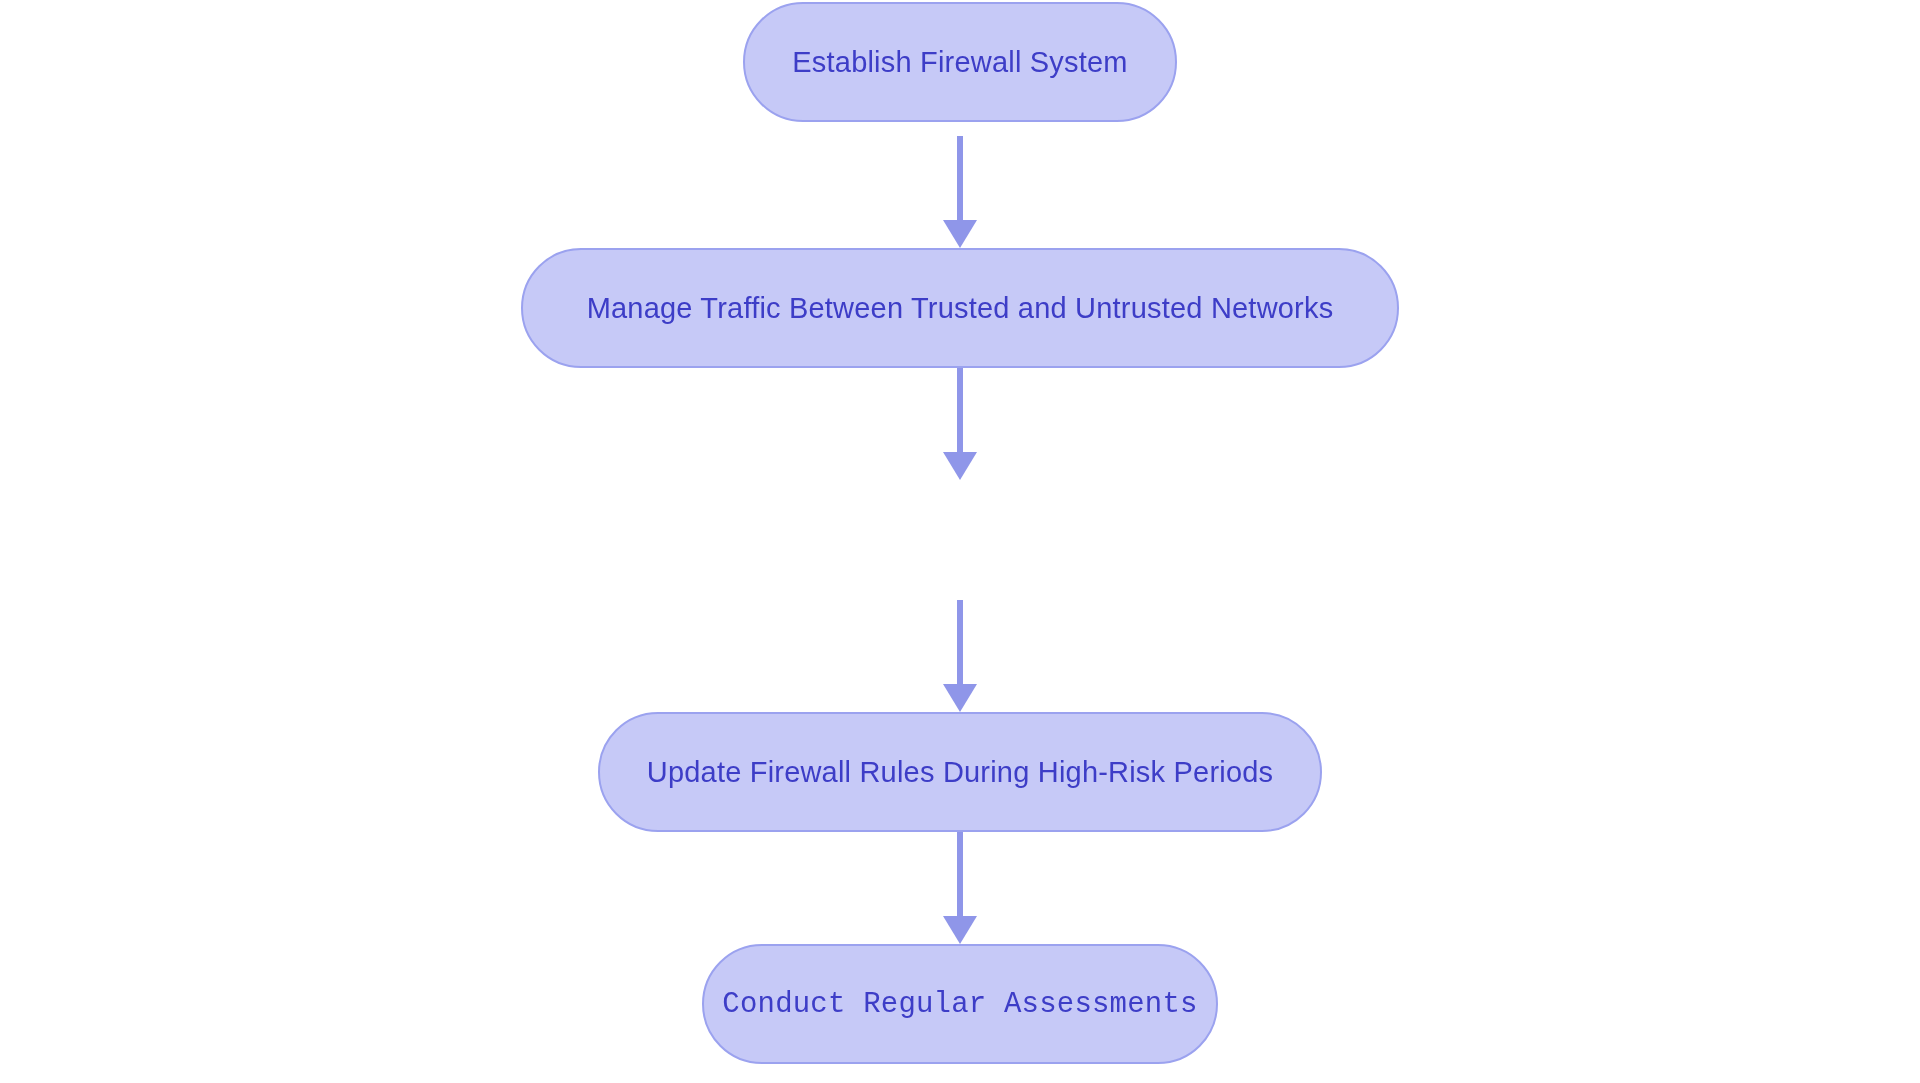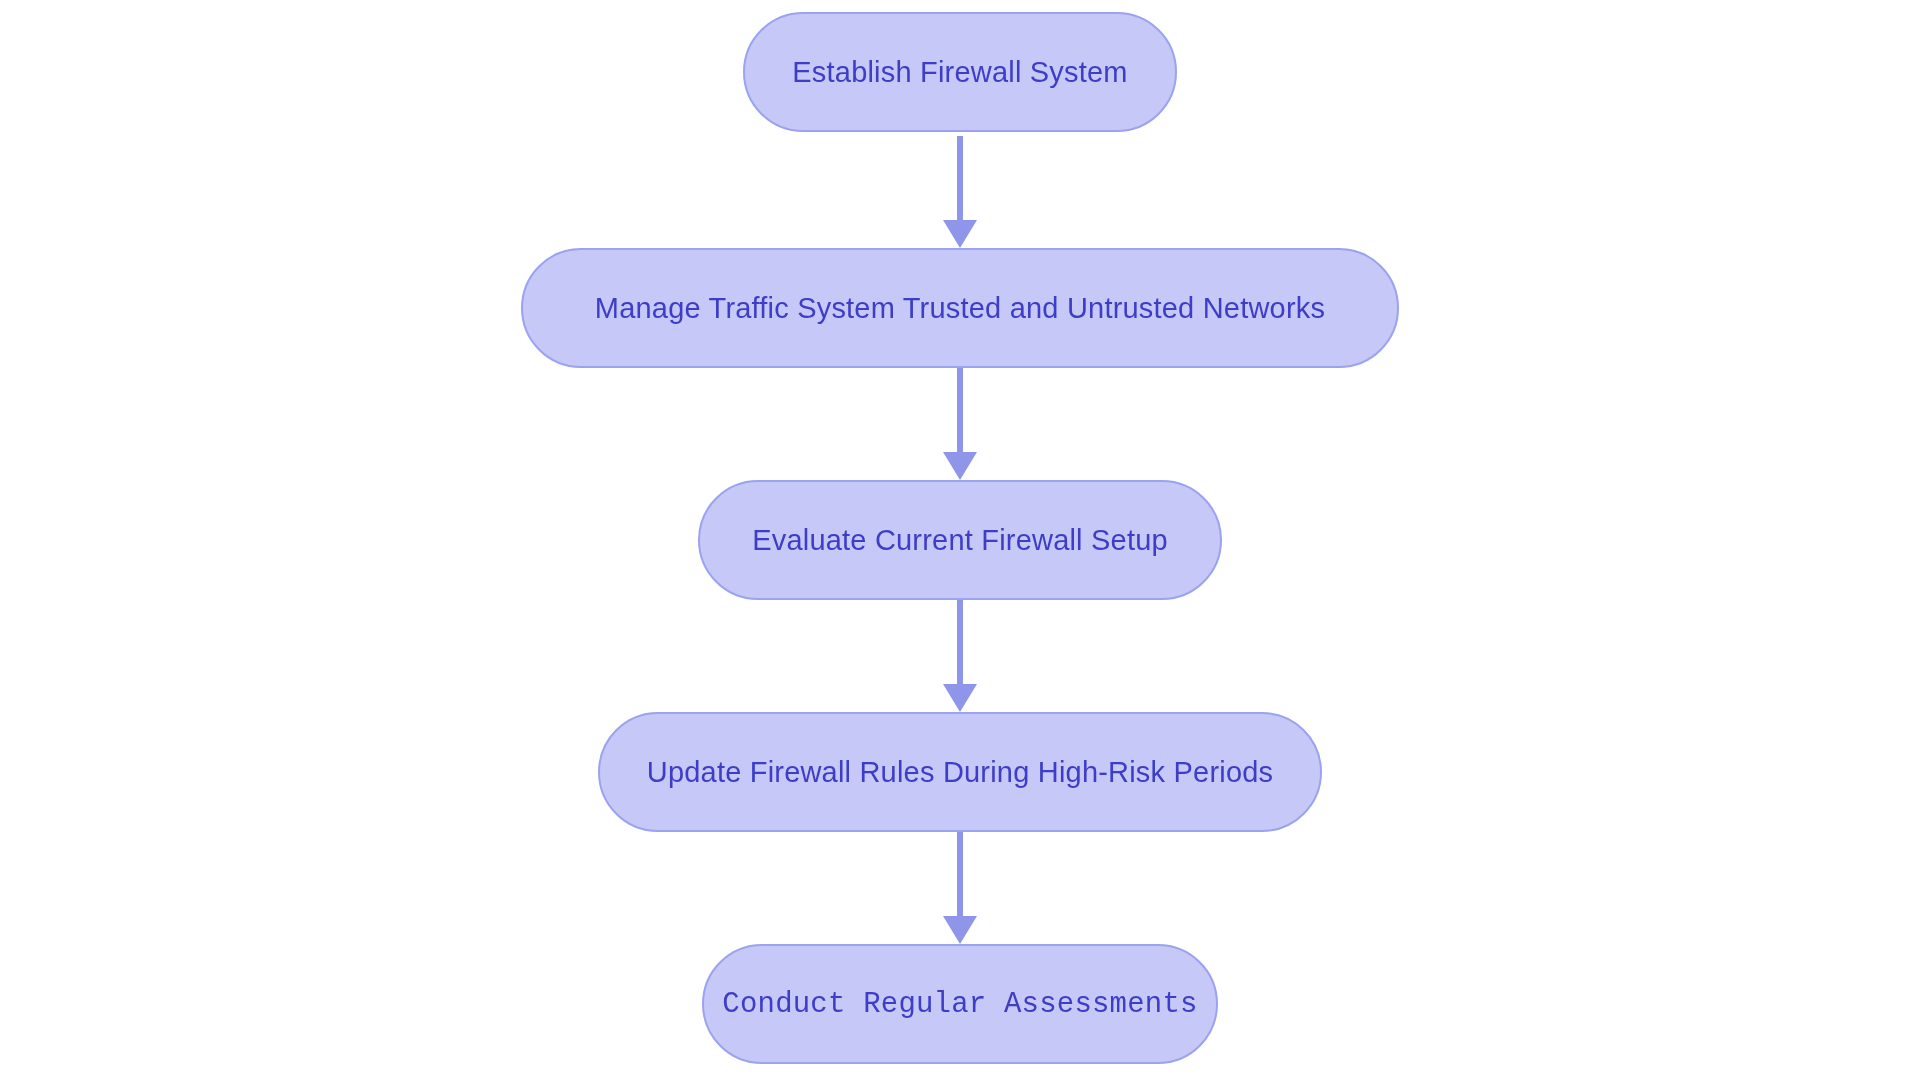--- a/index.html
+++ b/index.html
@@ -29,21 +29,21 @@
     border: 2px solid var(--node-border, #9ba2ef);
     color: var(--node-text, #3d3dc7);
     display: flex;
     align-items: center;
     justify-content: center;
     font-size: 29px;
     letter-spacing: 0.2px;
     white-space: nowrap;
     text-align: center;
   }
-  .n1 { top: 12px;  width: 434px; text-align: right; }
+  .n1 { top: 2px;  width: 434px; text-align: right; }
   .n2 { top: 248px; width: 878px; }
   .n3 { top: 480px; width: 524px; }
   .n4 { top: 712px; width: 724px; align-items: center; }
   .n5 { top: 944px; width: 516px; font-family: Liberation Mono, monospace; }
 
   .arrow {
     position: absolute;
     left: 50%;
     transform: translateX(-50%);
     width: 34px;
@@ -82,31 +82,28 @@
   <div class="node n1">
     <span>Establish Firewall System</span>
   </div>
 
   <div class="arrow a1">
     <div class="line"></div>
     <div class="head"></div>
   </div>
 
   <div class="node n2">
-    <span>Manage Traffic System Trusted and Untrusted Networks</span>
+    <span>Manage Traffic Between Trusted and Untrusted Networks</span>
   </div>
 
   <div class="arrow a2">
     <div class="line"></div>
     <div class="head"></div>
   </div>
 
-  <div class="node n3">
-    <span>Evaluate Current Firewall Setup</span>
-  </div>
 
   <div class="arrow a3">
     <div class="line"></div>
     <div class="head"></div>
   </div>
 
   <div class="node n4">
     <span>Update Firewall Rules During High-Risk Periods</span>
   </div>
 

